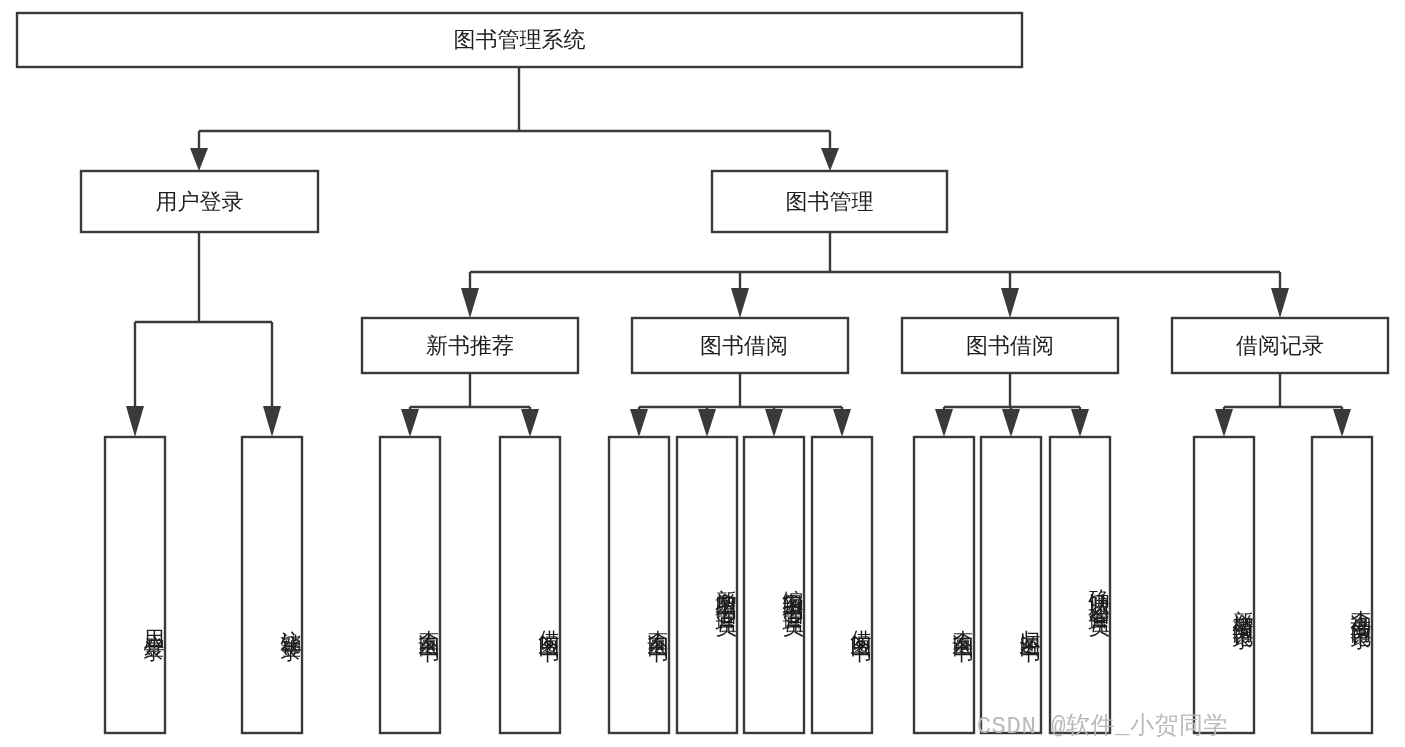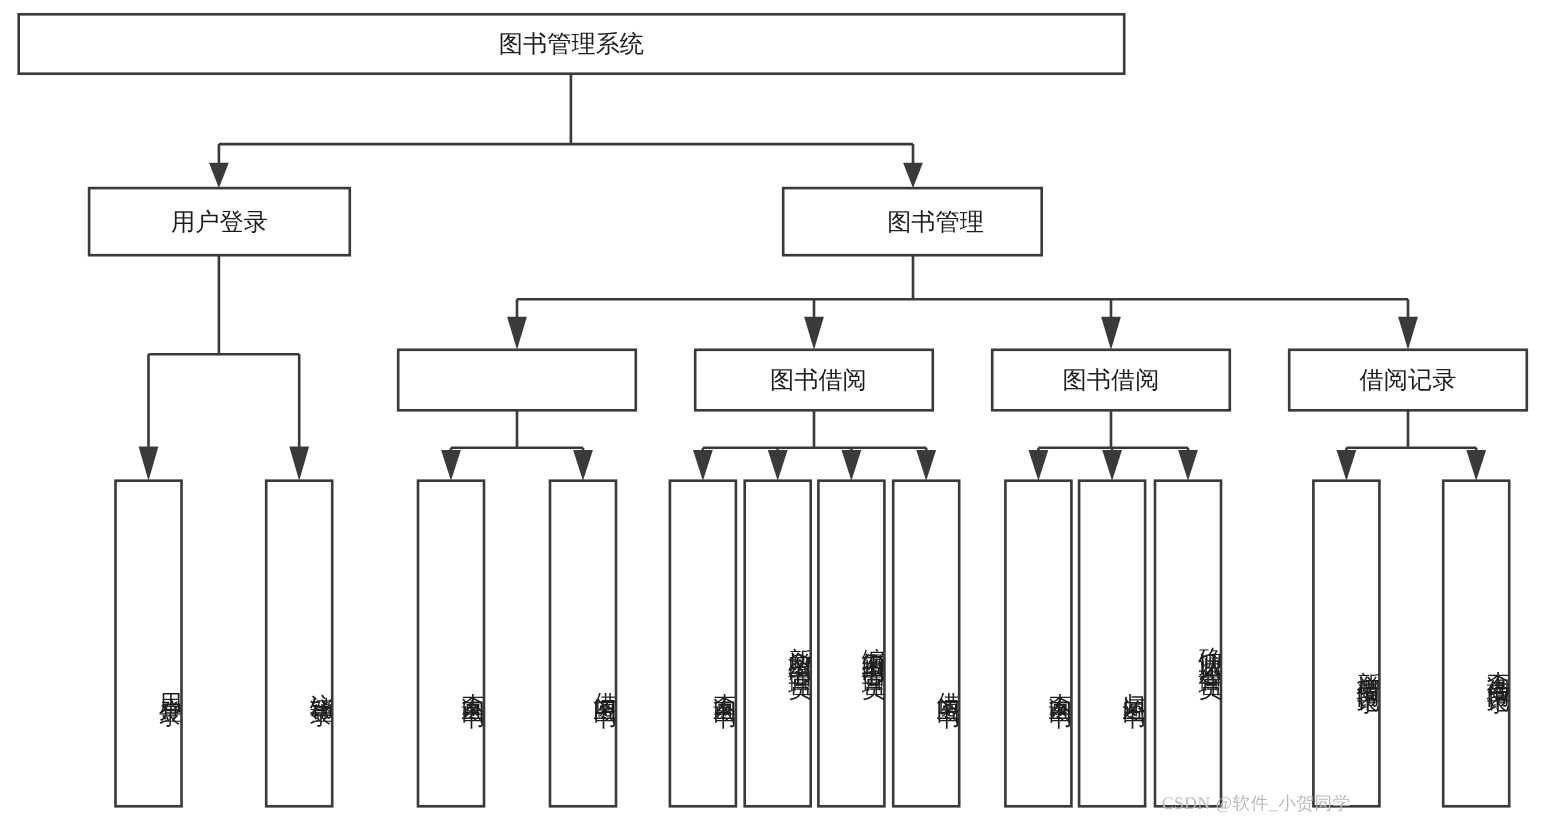--- a/index.html
+++ b/index.html
@@ -66,22 +66,22 @@
     display: flex;
     align-items: center;
     justify-content: center;
     white-space: nowrap;
     pointer-events: none;
   }
   #watermark {
     position: absolute;
     right: 8px;
     bottom: 6px;
-    font-family: Liberation Serif, serif;
-    font-size: 16px;
+    font-family: Liberation Mono, monospace;
+    font-size: 24px;
     color: #b9b9b9;
     letter-spacing: 0.5px;
     white-space: nowrap;
     pointer-events: none;
   }
 </style>
 </head>
 <body>
 
 <div id="diagram-root">
@@ -189,22 +189,23 @@
     <rect class="node-box" x="981" y="437" width="60" height="296"></rect>
     <rect class="node-box" x="1050" y="437" width="60" height="296"></rect>
 
     <rect class="node-box" x="1194" y="437" width="60" height="296"></rect>
     <rect class="node-box" x="1312" y="437" width="60" height="296"></rect>
   </svg>
 
   <div class="htext" style="left:17px; top:13px; width:1005px; height:54px;">图书管理系统</div>
 
   <div class="htext" style="left:81px; top:171px; width:237px; height:61px;">用户登录</div>
-  <div class="htext" style="left:712px; top:171px; width:235px; height:61px;padding-left:21px;">图书管理</div>
-
+  <div class="htext" style="left:712px; top:171px; width:235px; height:61px;">图书管理</div>
+
+  <div class="htext" style="left:362px; top:318px; width:216px; height:55px;">新书推荐</div>
   <div class="htext" style="left:636px; top:318px; width:216px; height:55px;">图书借阅</div>
   <div class="htext" style="left:902px; top:318px; width:216px; height:55px;">图书借阅</div>
   <div class="htext" style="left:1172px; top:318px; width:216px; height:55px;">借阅记录</div>
 
   <div class="vtext" style="left:105px; top:509px; width:60px; height:224px;">用户登录</div>
   <div class="vtext" style="left:242px; top:509px; width:60px; height:224px;">注销登录</div>
 
   <div class="vtext" style="left:380px; top:509px; width:60px; height:224px;">查询图书</div>
   <div class="vtext" style="left:500px; top:509px; width:60px; height:224px;">借阅图书</div>
 

